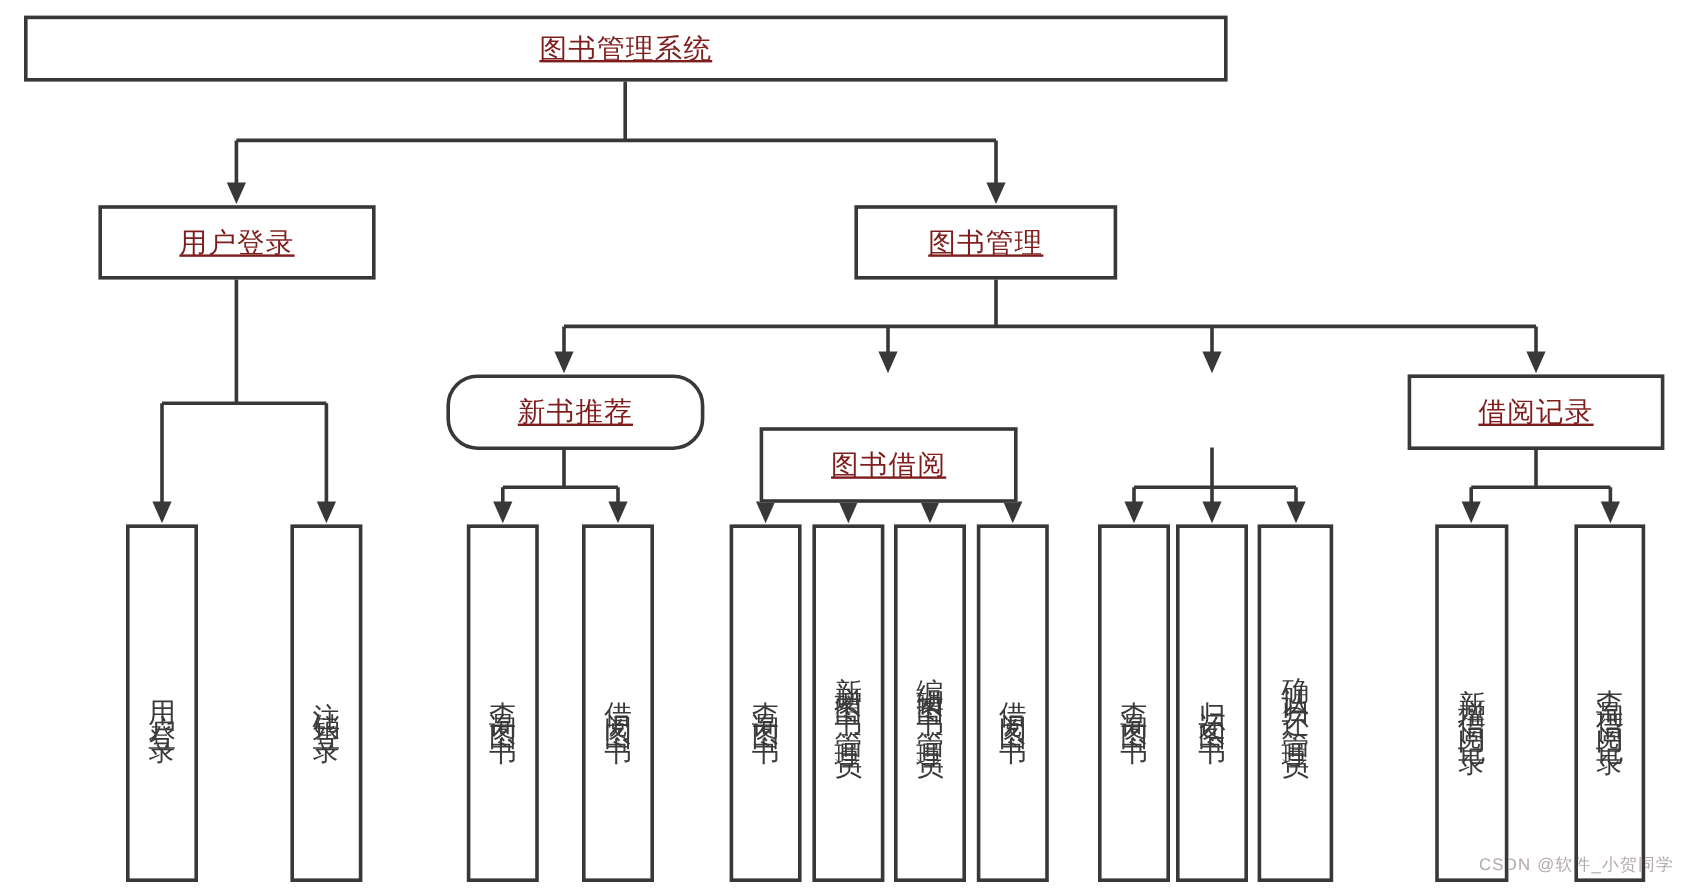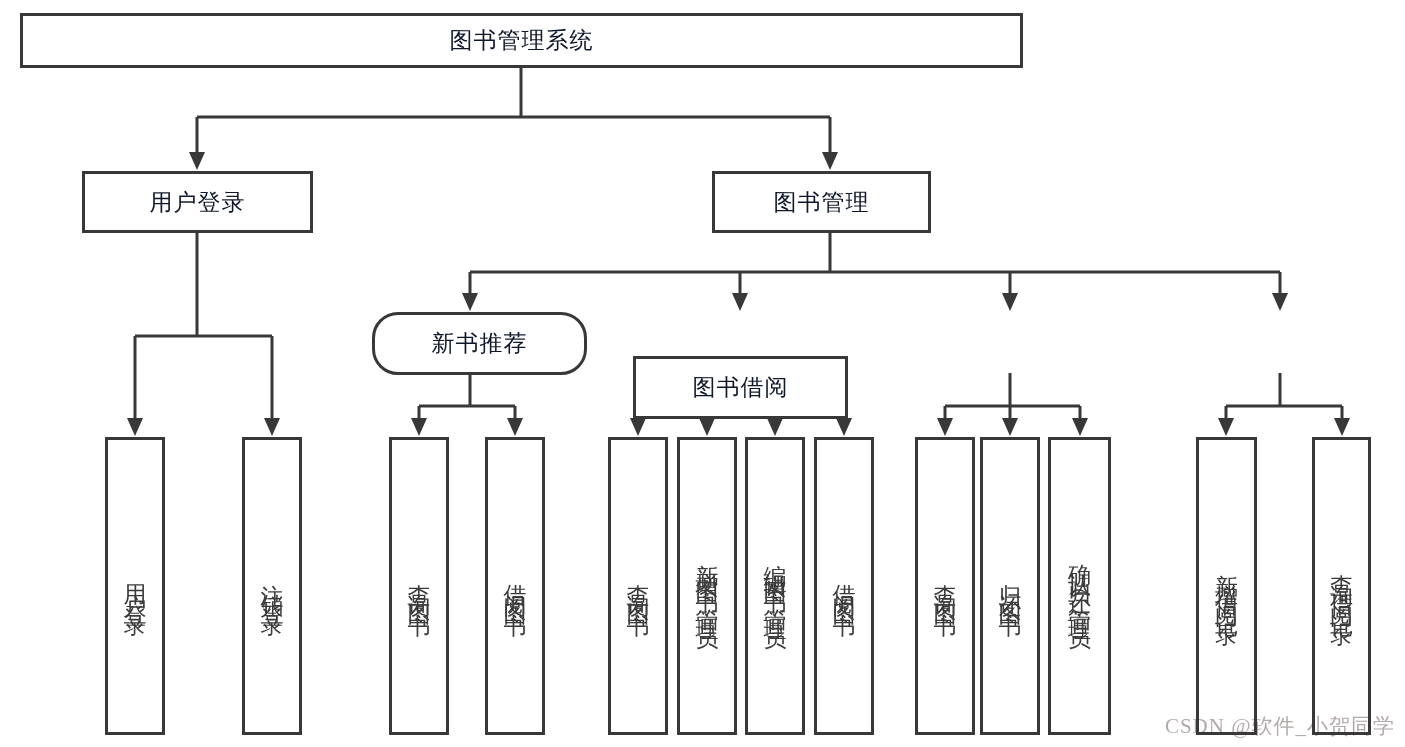--- a/index.html
+++ b/index.html
@@ -25,25 +25,26 @@
     position: absolute;
     box-sizing: border-box;
     border: 3px solid #383838;
     background: #ffffff;
     display: flex;
     align-items: center;
     justify-content: center;
     z-index: 2;
   }
   .node .h-label {
-    color: #0f172a;
+    color: #7f1d1d;
     font-size: 23px;
     letter-spacing: 1px;
     white-space: nowrap;
     line-height: 1;
+    text-decoration: underline;
   }
   .node-root   { left: 20px;  top: 13px;  width: 1003px; height: 55px; }
   .node-l2-a   { left: 82px;  top: 171px; width: 231px;  height: 62px; }
   .node-l2-b   { left: 712px; top: 171px; width: 219px;  height: 62px; }
   .node-l3     { top: 312px; width: 215px; height: 63px; }
   .node-l3-a   { left: 372px; border-radius: 26px;  }
   .node-l3-b   { left: 633px; margin-top: 44px;  }
   .node-l3-c   { left: 903px;  }
   .node-l3-d   { left: 1173px; width: 214px; }
   .leaf {
@@ -81,25 +82,24 @@
   .leaf-10 { left: 1048px; width: 63px; }
   .leaf-10 .v-label, .leaf-5 .v-label, .leaf-6 .v-label { letter-spacing: 9px; }
   .leaf-11 { left: 1196px; width: 61px; }
   .leaf-12 { left: 1312px; width: 59px; }
   .watermark {
     position: absolute;
     top: 712px;
     right: 10px;
     z-index: 5;
     color: #b3a9a9;
-    font-size: 21px;
+    font-size: 14px;
     letter-spacing: 1px;
     white-space: nowrap;
     mix-blend-mode: darken;
-    font-family: Liberation Serif, serif;
   }
 </style>
 </head>
 <body>
 
 <div class="stage">
 
   <svg class="connector-svg" width="1405" height="747" viewBox="0 0 1405 747">
     <g>
       <path fill="none" stroke="#383838" stroke-width="3" d="M521 66 V117 M197 117 H830 M197 117 V155 M830 117 V155
@@ -134,20 +134,23 @@
   <div class="node node-l2-b">
     <span class="h-label">图书管理</span>
   </div>
 
   <div class="node node-l3 node-l3-a">
     <span class="h-label">新书推荐</span>
   </div>
   <div class="node node-l3 node-l3-b">
     <span class="h-label">图书借阅</span>
   </div>
+  <div class="node node-l3 node-l3-d">
+    <span class="h-label">借阅记录</span>
+  </div>
 
   <div class="leaf leaf-0">
     <span class="v-label">用户登录</span>
   </div>
   <div class="leaf leaf-1">
     <span class="v-label">注销登录</span>
   </div>
   <div class="leaf leaf-2">
     <span class="v-label">查询图书</span>
   </div>

